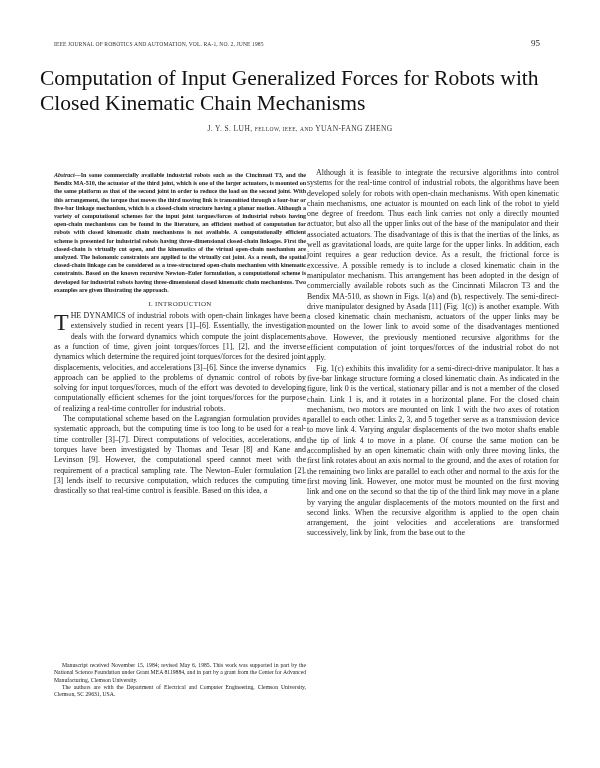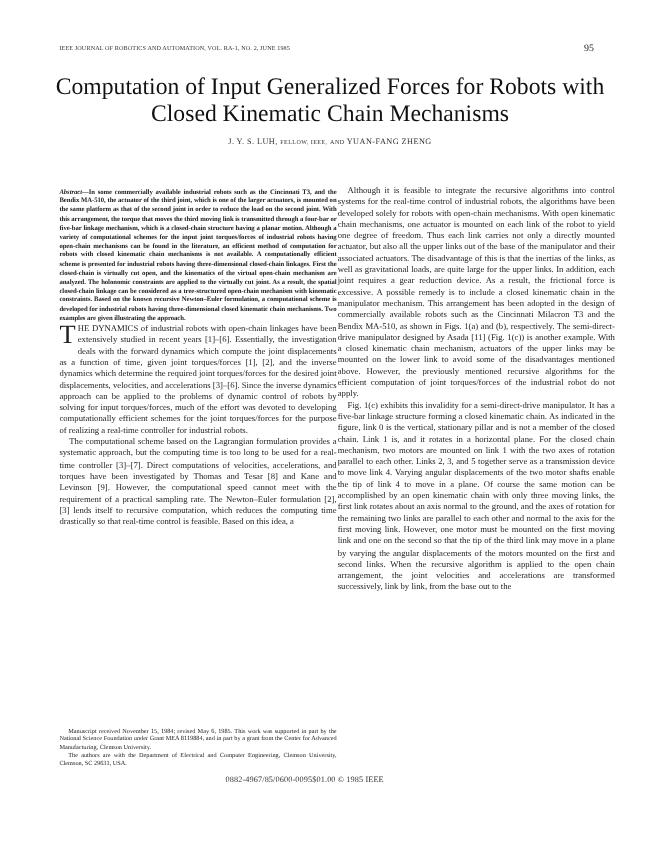--- a/index.html
+++ b/index.html
@@ -12,21 +12,21 @@
     position: absolute; left: 54px; top: 41px; width: 500px;
     font-size: 5.6px; letter-spacing: 0.1px; color: #333; text-transform: uppercase;
   }
   .page-number {
     position: absolute; left: 531px; top: 38px;
     font-size: 9px; color: #222;
   }
 
   .title {
     position: absolute; left: 40px; top: 66px; width: 520px;
-    text-align: center; font-size: 21.5px; line-height: 25px; color: #111;
+    text-align: left; font-size: 21.5px; line-height: 25px; color: #111;
     font-weight: normal;
   }
   .authors {
     position: absolute; left: 40px; top: 124px; width: 520px;
     text-align: center; font-size: 7.5px; letter-spacing: 0.4px; color: #333;
   }
   .authors .sc { font-size: 5.5px; }
 
   .col {
     position: absolute; width: 252px;
@@ -82,35 +82,35 @@
     <span class="sc">FELLOW, IEEE,</span>
     <span class="sc">AND</span>
     <span>YUAN-FANG ZHENG</span>
   </div>
 
   <div class="col col-left">
     <div class="abstract">
       <span class="lead">Abstract</span><span>—In some commercially available industrial robots such as the Cincinnati T3, and the Bendix MA-510, the actuator of the third joint, which is one of the larger actuators, is mounted on the same platform as that of the second joint in order to reduce the load on the second joint. With this arrangement, the torque that moves the third moving link is transmitted through a four-bar or five-bar linkage mechanism, which is a closed-chain structure having a planar motion. Although a variety of computational schemes for the input joint torques/forces of industrial robots having open-chain mechanisms can be found in the literature, an efficient method of computation for robots with closed kinematic chain mechanisms is not available. A computationally efficient scheme is presented for industrial robots having three-dimensional closed-chain linkages. First the closed-chain is virtually cut open, and the kinematics of the virtual open-chain mechanism are analyzed. The holonomic constraints are applied to the virtually cut joint. As a result, the spatial closed-chain linkage can be considered as a tree-structured open-chain mechanism with kinematic constraints. Based on the known recursive Newton–Euler formulation, a computational scheme is developed for industrial robots having three-dimensional closed kinematic chain mechanisms. Two examples are given illustrating the approach.</span>
     </div>
 
+    <div class="section-heading">I. INTRODUCTION</div>
 
     <div class="body-text">
       <p class="first"><span class="dropcap">T</span><span>HE DYNAMICS of industrial robots with open-chain linkages have been extensively studied in recent years [1]–[6]. Essentially, the investigation deals with the forward dynamics which compute the joint displacements as a function of time, given joint torques/forces [1], [2], and the inverse dynamics which determine the required joint torques/forces for the desired joint displacements, velocities, and accelerations [3]–[6]. Since the inverse dynamics approach can be applied to the problems of dynamic control of robots by solving for input torques/forces, much of the effort was devoted to developing computationally efficient schemes for the joint torques/forces for the purpose of realizing a real-time controller for industrial robots.</span></p>
       <p>The computational scheme based on the Lagrangian formulation provides a systematic approach, but the computing time is too long to be used for a real-time controller [3]–[7]. Direct computations of velocities, accelerations, and torques have been investigated by Thomas and Tesar [8] and Kane and Levinson [9]. However, the computational speed cannot meet with the requirement of a practical sampling rate. The Newton–Euler formulation [2], [3] lends itself to recursive computation, which reduces the computing time drastically so that real-time control is feasible. Based on this idea, a</p>
     </div>
   </div>
 
   <div class="col col-right">
     <div class="body-text">
       <p>Although it is feasible to integrate the recursive algorithms into control systems for the real-time control of industrial robots, the algorithms have been developed solely for robots with open-chain mechanisms. With open kinematic chain mechanisms, one actuator is mounted on each link of the robot to yield one degree of freedom. Thus each link carries not only a directly mounted actuator, but also all the upper links out of the base of the manipulator and their associated actuators. The disadvantage of this is that the inertias of the links, as well as gravitational loads, are quite large for the upper links. In addition, each joint requires a gear reduction device. As a result, the frictional force is excessive. A possible remedy is to include a closed kinematic chain in the manipulator mechanism. This arrangement has been adopted in the design of commercially available robots such as the Cincinnati Milacron T3 and the Bendix MA-510, as shown in Figs. 1(a) and (b), respectively. The semi-direct-drive manipulator designed by Asada [11] (Fig. 1(c)) is another example. With a closed kinematic chain mechanism, actuators of the upper links may be mounted on the lower link to avoid some of the disadvantages mentioned above. However, the previously mentioned recursive algorithms for the efficient computation of joint torques/forces of the industrial robot do not apply.</p>
       <p>Fig. 1(c) exhibits this invalidity for a semi-direct-drive manipulator. It has a five-bar linkage structure forming a closed kinematic chain. As indicated in the figure, link 0 is the vertical, stationary pillar and is not a member of the closed chain. Link 1 is, and it rotates in a horizontal plane. For the closed chain mechanism, two motors are mounted on link 1 with the two axes of rotation parallel to each other. Links 2, 3, and 5 together serve as a transmission device to move link 4. Varying angular displacements of the two motor shafts enable the tip of link 4 to move in a plane. Of course the same motion can be accomplished by an open kinematic chain with only three moving links, the first link rotates about an axis normal to the ground, and the axes of rotation for the remaining two links are parallel to each other and normal to the axis for the first moving link. However, one motor must be mounted on the first moving link and one on the second so that the tip of the third link may move in a plane by varying the angular displacements of the motors mounted on the first and second links. When the recursive algorithm is applied to the open chain arrangement, the joint velocities and accelerations are transformed successively, link by link, from the base out to the</p>
     </div>
   </div>
 
   <div class="footnote-rule"></div>
   <div class="footnote">
     <p>Manuscript received November 15, 1984; revised May 6, 1985. This work was supported in part by the National Science Foundation under Grant MEA 8119884, and in part by a grant from the Center for Advanced Manufacturing, Clemson University.</p>
     <p>The authors are with the Department of Electrical and Computer Engineering, Clemson University, Clemson, SC 29631, USA.</p>
   </div>
 
-  <div class="issn">0882-4967/85/0600-0095$01.00 © 1985 IEEE</div>
 
 </div>
 
 </body></html>

